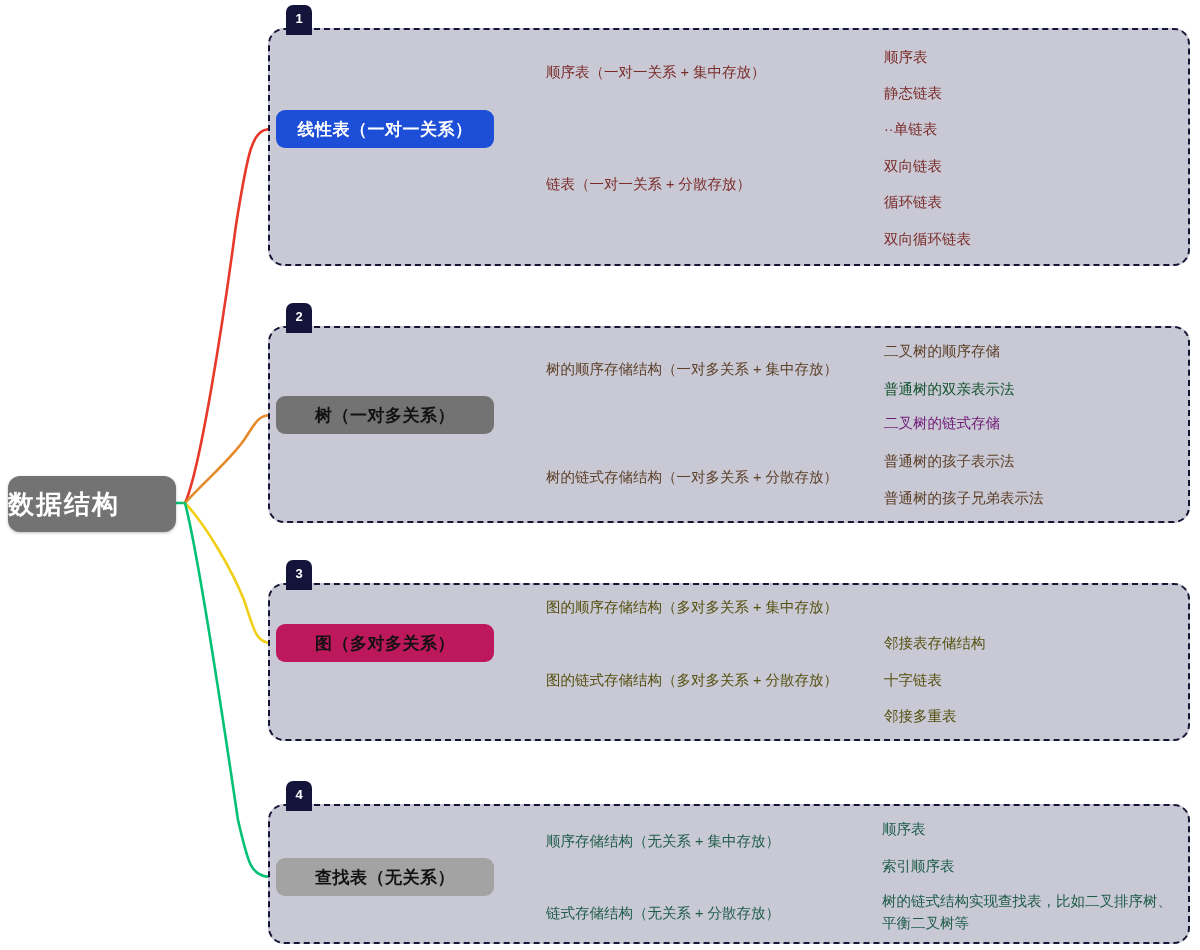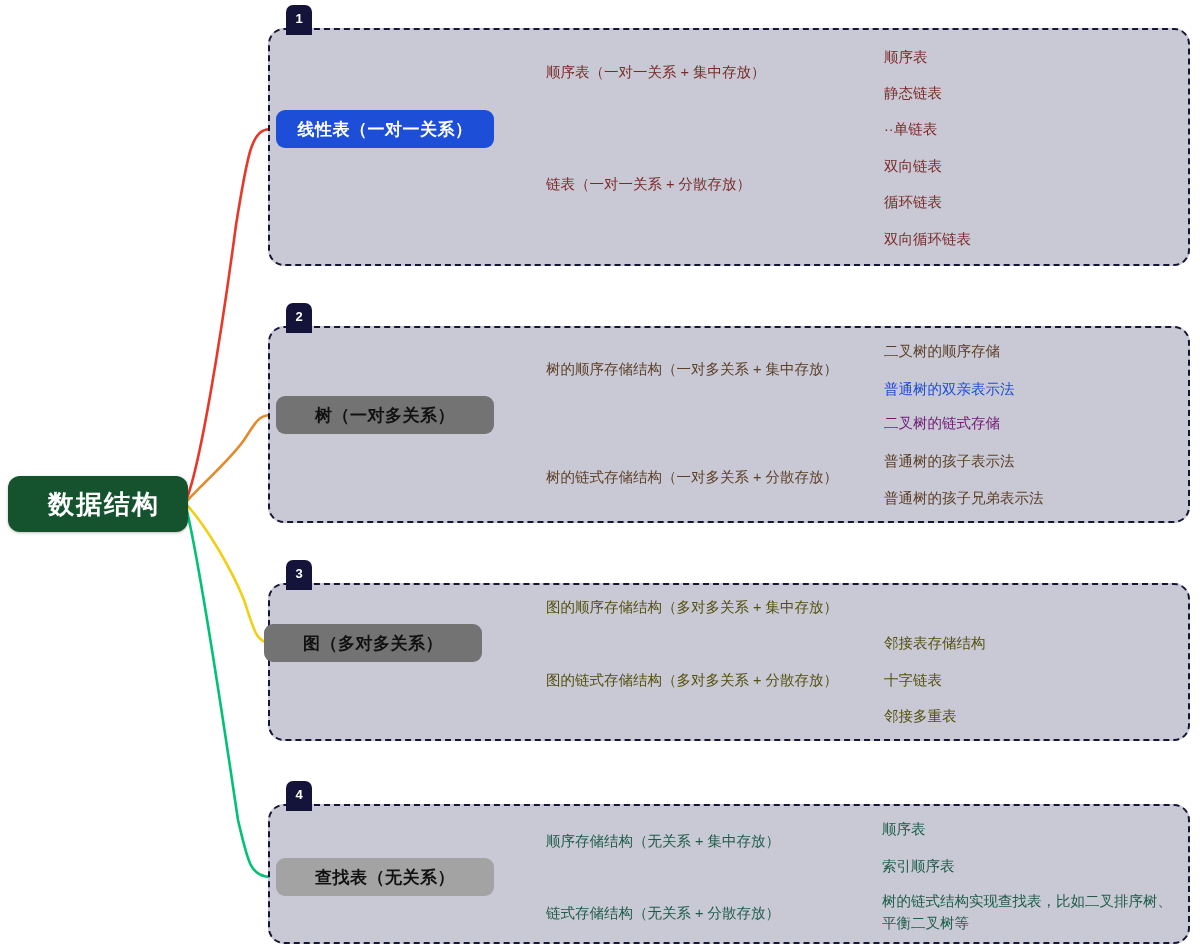--- a/index.html
+++ b/index.html
@@ -9,29 +9,28 @@
     font-family:"Liberation Sans","DejaVu Sans",sans-serif;
     overflow:hidden;
     position:relative;
   }
   #stage{position:absolute;left:0;top:0;width:1200px;height:950px;}
   #wires{position:absolute;left:0;top:0;width:1200px;height:950px;pointer-events:none;}
 
   
   .root-node{
     position:absolute;
-    background:#14532d;
+    background:#737373;
     color:#ffffff;
     border-radius:12px;
     font-size:26px;
     font-weight:bold;
     letter-spacing:2px;
-    display:flex;align-items:center;justify-content:center;
+    display:flex;align-items:center;justify-content:flex-start;
     box-shadow:0 1px 3px rgba(0,0,0,.25);
-    padding-left:12px;
   }
 
   
   .group-box{
     position:absolute;
     background:#c9c9d6;
     border:2.5px dashed #151536;
     border-radius:16px;
     box-sizing:border-box;
   }
@@ -184,32 +183,32 @@
   <div class="group-box" style="left:268px;top:326px;width:922px;height:197px;"></div>
 
   <div class="l1-node" style="left:276px;top:396px;width:218px;height:38px;background:#737373;color:#111111;">
     <span>树（一对多关系）</span>
   </div>
 
   <div class="lbl" style="left:546px;top:358px;color:#5d4028;">树的顺序存储结构（一对多关系 + 集中存放）</div>
   <div class="lbl" style="left:546px;top:450px;color:#5d4028;margin-top:16px;">树的链式存储结构（一对多关系 + 分散存放）</div>
 
   <div class="lbl" style="left:884px;top:340px;color:#5d4028;">二叉树的顺序存储</div>
-  <div class="lbl" style="left:884px;top:378px;color:#1d4ed8;">普通树的双亲表示法</div>
+  <div class="lbl" style="left:884px;top:378px;color:#14532d;">普通树的双亲表示法</div>
 
   <div class="lbl" style="left:884px;top:412px;color:#701a75;">二叉树的链式存储</div>
   <div class="lbl" style="left:884px;top:450px;color:#5d4028;">普通树的孩子表示法</div>
   <div class="lbl" style="left:884px;top:487px;color:#5d4028;">普通树的孩子兄弟表示法</div>
 
   <div class="group-badge" style="left:286px;top:560px;">
     <span>3</span>
   </div>
   <div class="group-box" style="left:268px;top:583px;width:922px;height:158px;"></div>
 
-  <div class="l1-node" style="left:264px;top:624px;width:218px;height:38px;background:#737373;color:#111111;">
+  <div class="l1-node" style="left:276px;top:624px;width:218px;height:38px;background:#be185d;color:#111111;">
     <span>图（多对多关系）</span>
   </div>
 
   <div class="lbl" style="left:546px;top:596px;color:#55500f;">图的顺序存储结构（多对多关系 + 集中存放）</div>
   <div class="lbl" style="left:546px;top:669px;color:#55500f;">图的链式存储结构（多对多关系 + 分散存放）</div>
 
   <div class="lbl" style="left:884px;top:632px;color:#55500f;">邻接表存储结构</div>
   <div class="lbl" style="left:884px;top:669px;color:#55500f;">十字链表</div>
   <div class="lbl" style="left:884px;top:705px;color:#55500f;">邻接多重表</div>
 

